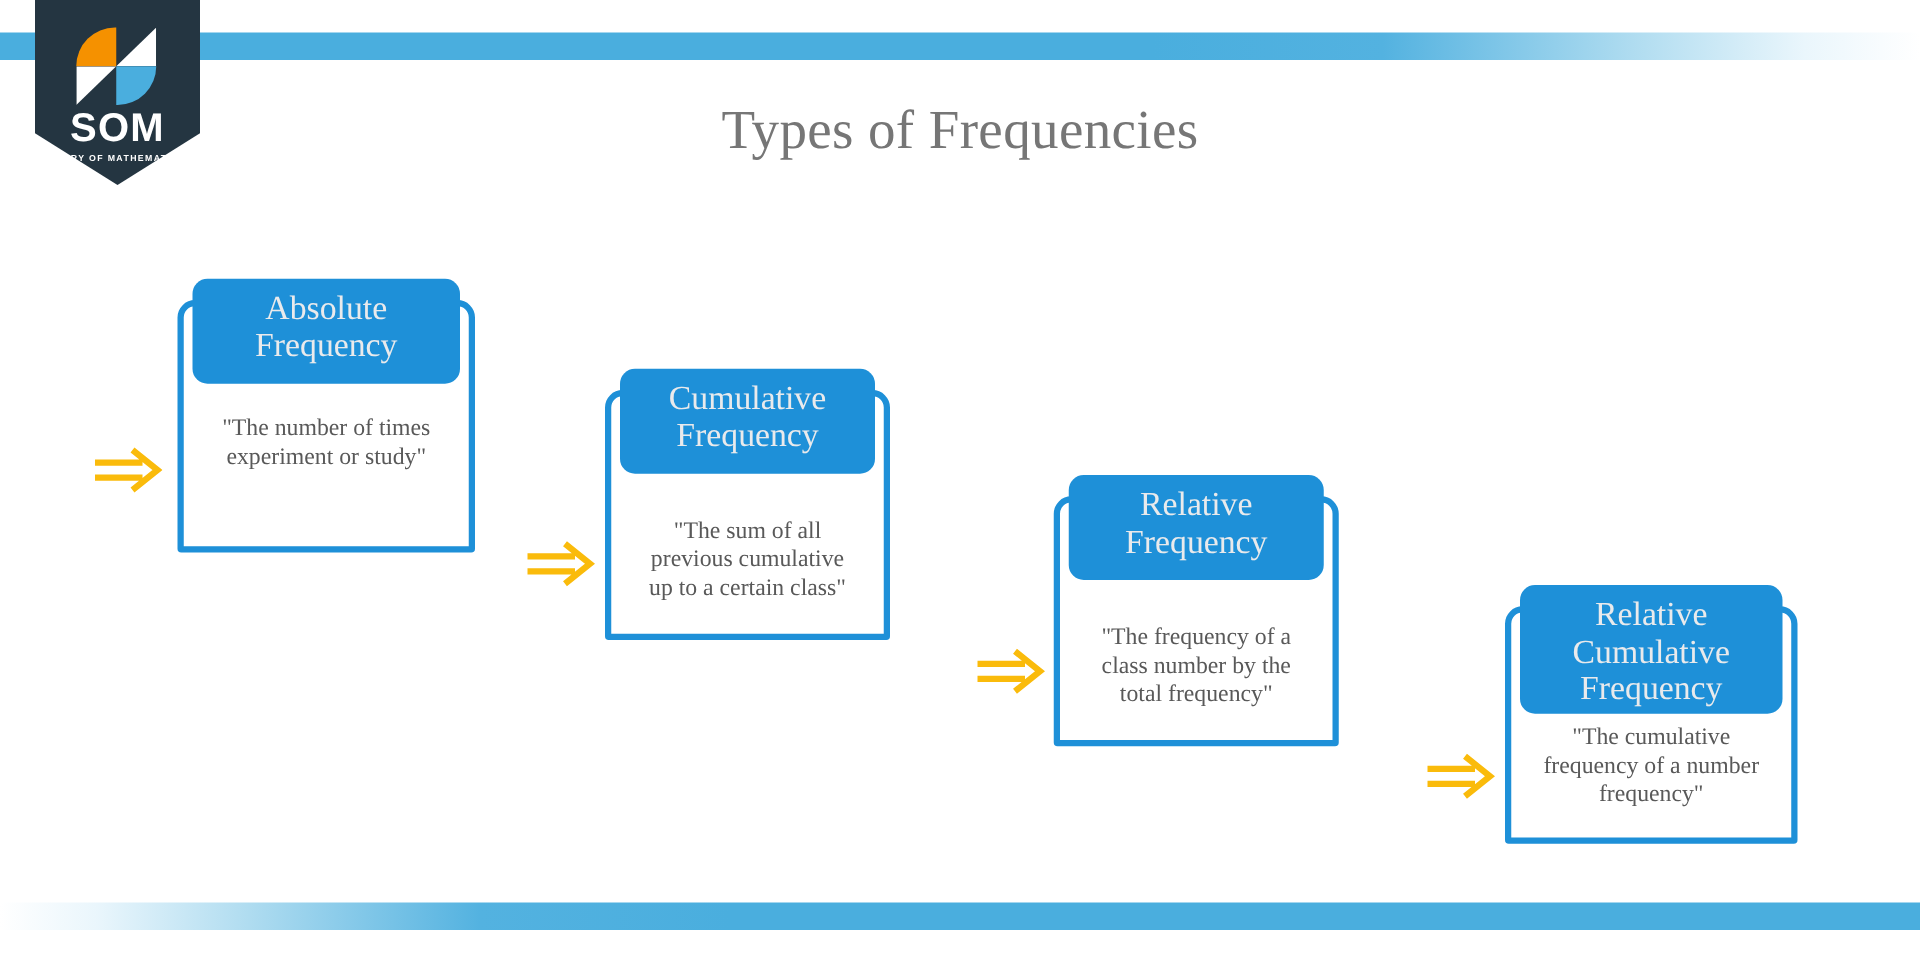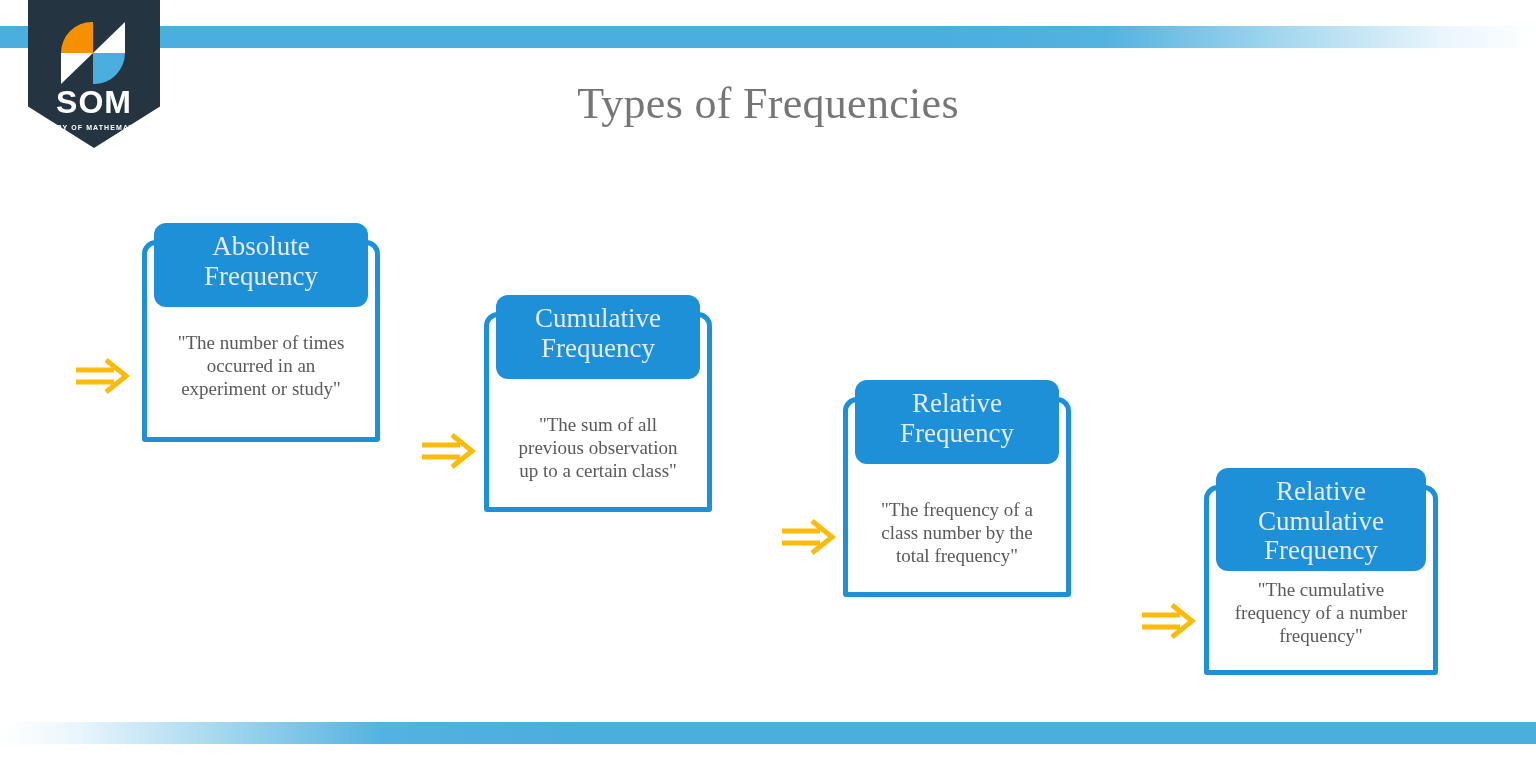--- a/index.html
+++ b/index.html
@@ -174,33 +174,32 @@
   <path d="M2 13 H40 M2 25 H40 M32 3 L52 19 L32 35" fill="none" stroke="#FABB0B" stroke-width="5" stroke-linecap="butt" stroke-linejoin="miter"></path>
 </svg>
 
 <div class="card" style="left:142px; top:240px; width:238px; height:202px;">
   <div class="card-header" style="height:84px;">
     <div>Absolute</div>
     <div>Frequency</div>
   </div>
   <div class="card-body" style="top:86px;">
     <div>"The number of times</div>
-    <div>occurred in an</div>
     <div>experiment or study"</div>
   </div>
 </div>
 
 <div class="card" style="left:484px; top:312px; width:228px; height:200px;">
   <div class="card-header" style="height:84px;">
     <div>Cumulative</div>
     <div>Frequency</div>
   </div>
   <div class="card-body" style="top:96px;">
     <div>"The sum of all</div>
-    <div>previous observation</div>
+    <div>previous cumulative</div>
     <div>up to a certain class"</div>
   </div>
 </div>
 
 <div class="card" style="left:843px; top:397px; width:228px; height:200px;">
   <div class="card-header" style="height:84px;">
     <div>Relative</div>
     <div>Frequency</div>
   </div>
   <div class="card-body" style="top:96px;">

